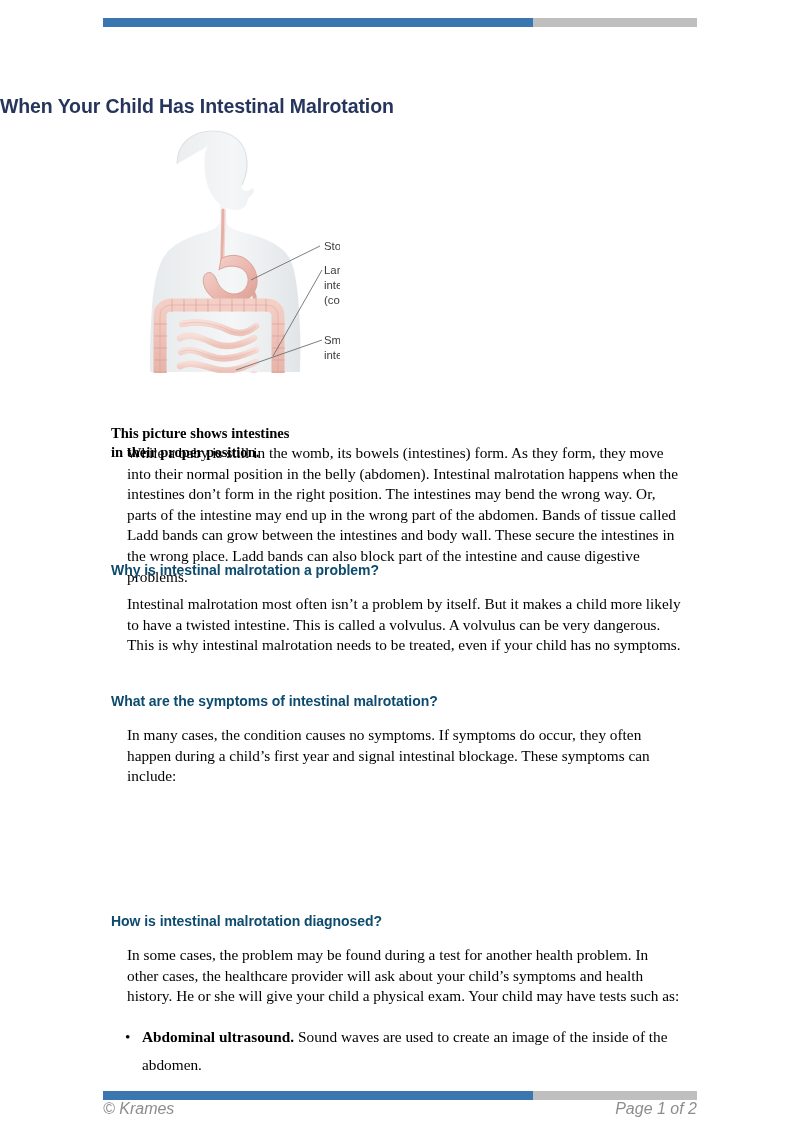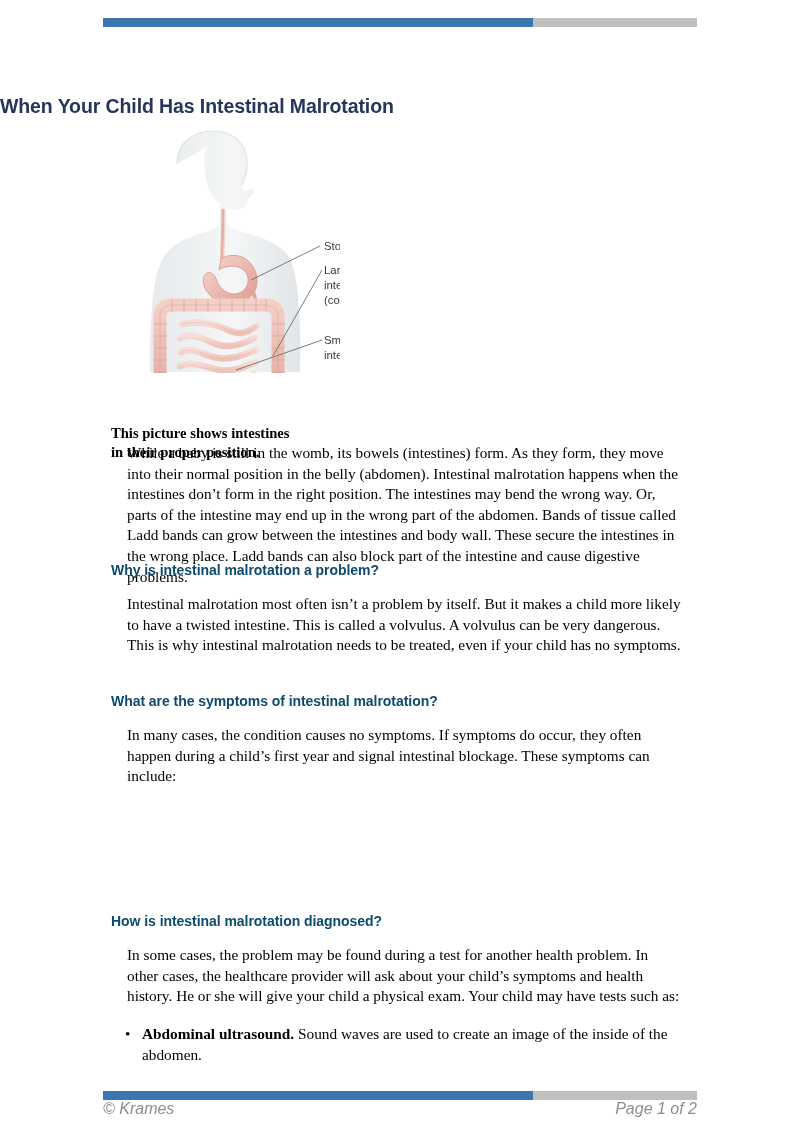--- a/index.html
+++ b/index.html
@@ -114,21 +114,21 @@
     margin: 0;
   }
   ul.bullets li::before {
     content: "\2022";
     position: absolute;
     left: -17px;
     top: 0;
     font-size: 15.3px;
   }
   ul.bullets.spaced li {
-    line-height: 21px;
+    line-height: 28px;
   }
   .lead-bold { font-weight: bold; }
 
   
   .footer-text {
     position: absolute;
     top: 1100px;
     font-family: "Liberation Sans", "DejaVu Sans", sans-serif;
     font-style: italic;
     font-size: 16px;

